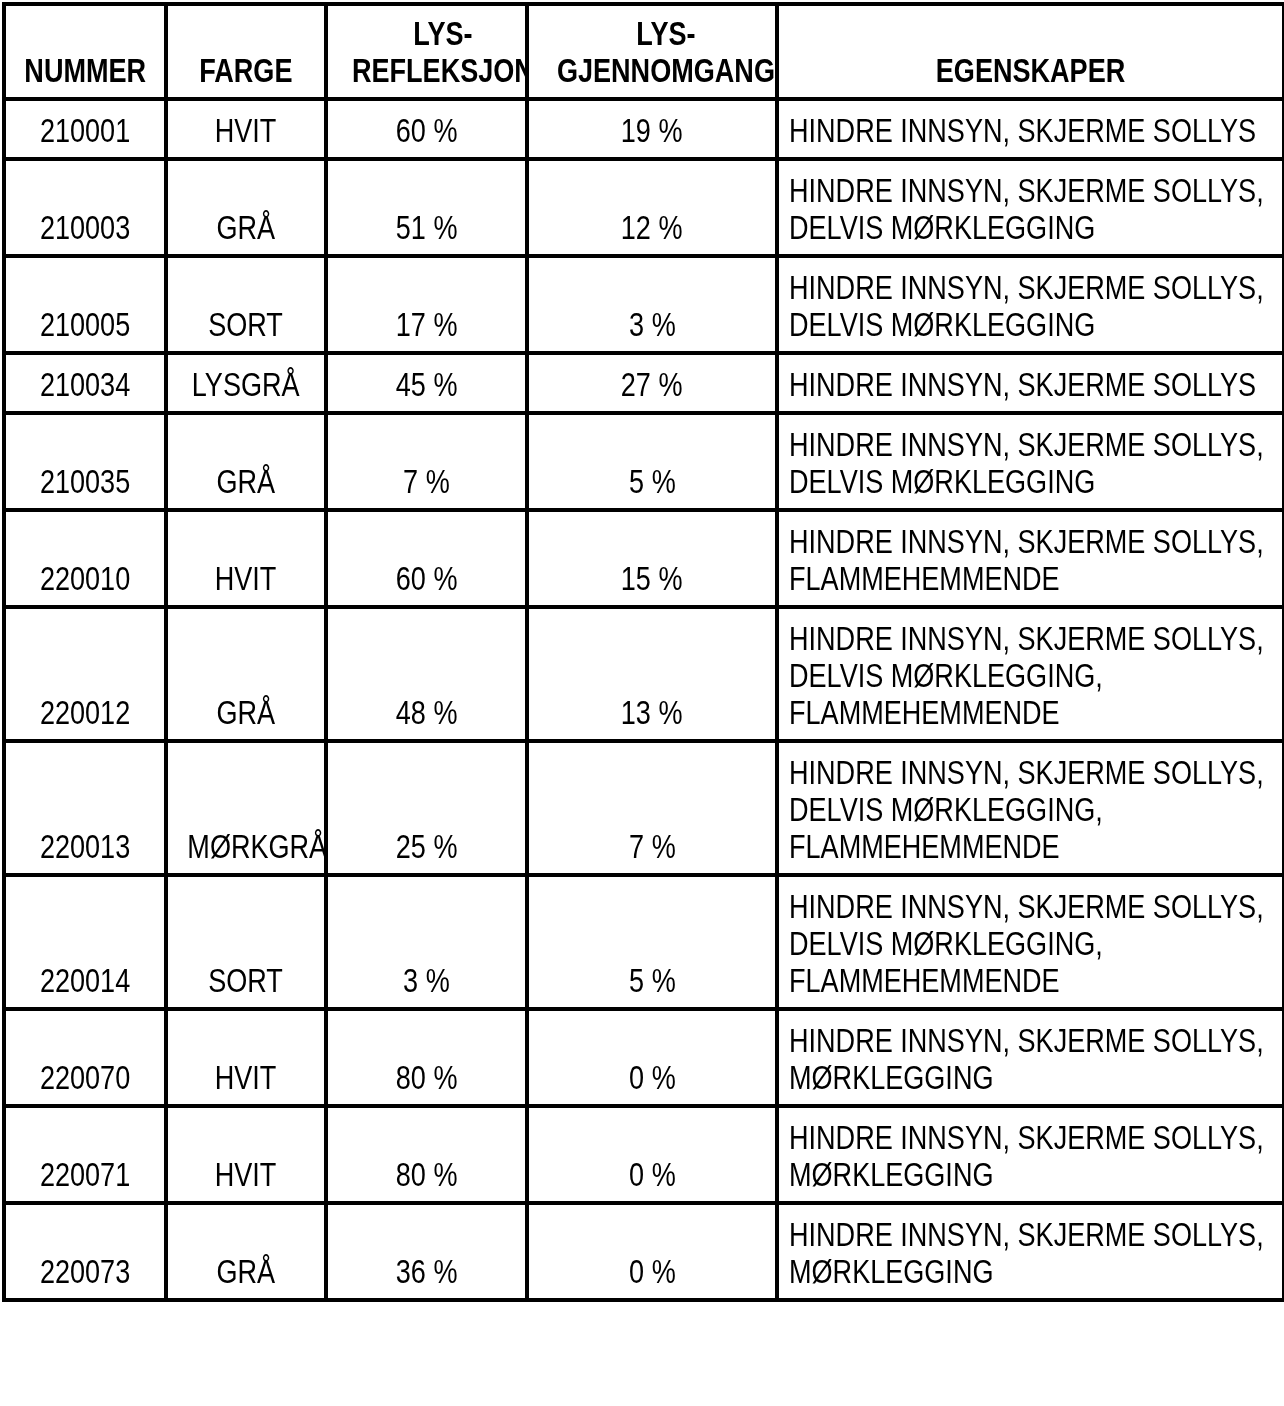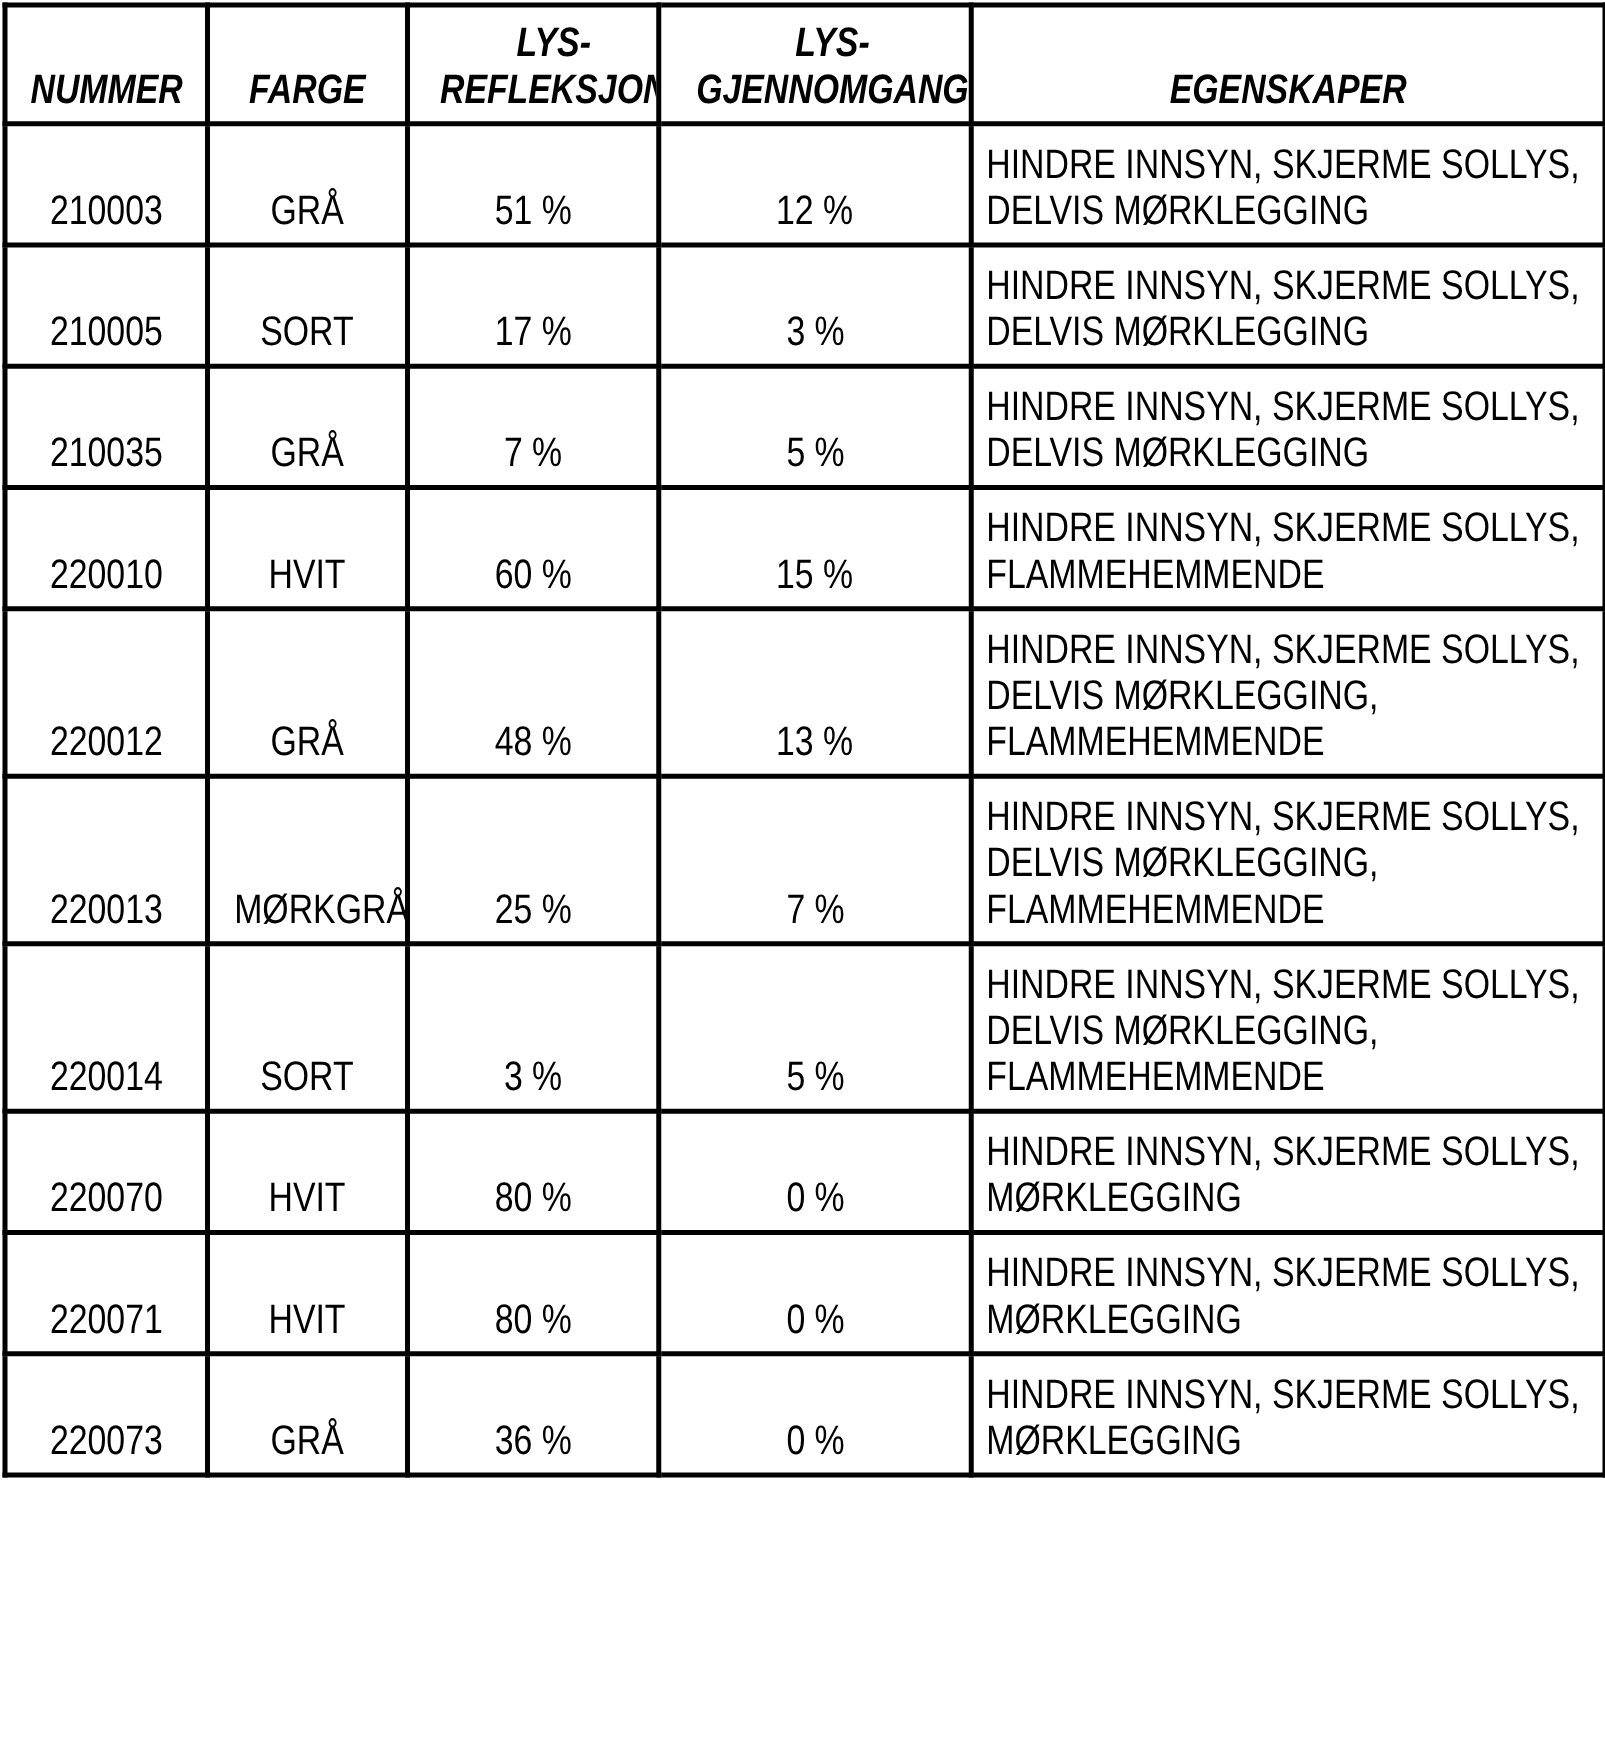--- a/index.html
+++ b/index.html
@@ -26,21 +26,21 @@
     background: var(--bg);
   }
   .spec th, .spec td {
     border: 4px solid var(--border);
     vertical-align: bottom;
     text-align: center;
     padding: 2px 4px 7px 4px;
     font-size: 33px;
     overflow: hidden;
   }
-  .spec th { font-weight: bold; height: 82px; font-style: italic; }
+  .spec th { font-weight: bold; height: 82px; }
   .spec td { font-weight: normal; }
   tr.lines-1 td { height: 47px; }
   tr.lines-2 td { height: 84px; }
   tr.lines-3 td { height: 121px; }
   td.left, th.left-head { }
   td.left {
     text-align: left;
     padding-left: 10px;
   }
   .tx {
@@ -68,35 +68,49 @@
       <th><span class="tx">NUMMER</span></th>
       <th><span class="tx">FARGE</span></th>
       <th><span class="tx">LYS-
 REFLEKSJON</span></th>
       <th><span class="tx">LYS-
 GJENNOMGANG</span></th>
       <th><span class="tx">EGENSKAPER</span></th>
     </tr>
   </thead>
   <tbody>
+      <tr class="lines-1">
+        <td><span class="tx">210001</span></td>
+        <td><span class="tx">HVIT</span></td>
+        <td><span class="tx">60 %</span></td>
+        <td><span class="tx">19 %</span></td>
+        <td class="left"><span class="tx">HINDRE INNSYN, SKJERME SOLLYS</span></td>
+      </tr>
       <tr class="lines-2">
         <td><span class="tx">210003</span></td>
         <td><span class="tx">GRÅ</span></td>
         <td><span class="tx">51 %</span></td>
         <td><span class="tx">12 %</span></td>
         <td class="left"><span class="tx">HINDRE INNSYN, SKJERME SOLLYS,
 DELVIS MØRKLEGGING</span></td>
       </tr>
       <tr class="lines-2">
         <td><span class="tx">210005</span></td>
         <td><span class="tx">SORT</span></td>
         <td><span class="tx">17 %</span></td>
         <td><span class="tx">3 %</span></td>
         <td class="left"><span class="tx">HINDRE INNSYN, SKJERME SOLLYS,
 DELVIS MØRKLEGGING</span></td>
+      </tr>
+      <tr class="lines-1">
+        <td><span class="tx">210034</span></td>
+        <td><span class="tx">LYSGRÅ</span></td>
+        <td><span class="tx">45 %</span></td>
+        <td><span class="tx">27 %</span></td>
+        <td class="left"><span class="tx">HINDRE INNSYN, SKJERME SOLLYS</span></td>
       </tr>
       <tr class="lines-2">
         <td><span class="tx">210035</span></td>
         <td><span class="tx">GRÅ</span></td>
         <td><span class="tx">7 %</span></td>
         <td><span class="tx">5 %</span></td>
         <td class="left"><span class="tx">HINDRE INNSYN, SKJERME SOLLYS,
 DELVIS MØRKLEGGING</span></td>
       </tr>
       <tr class="lines-2">

